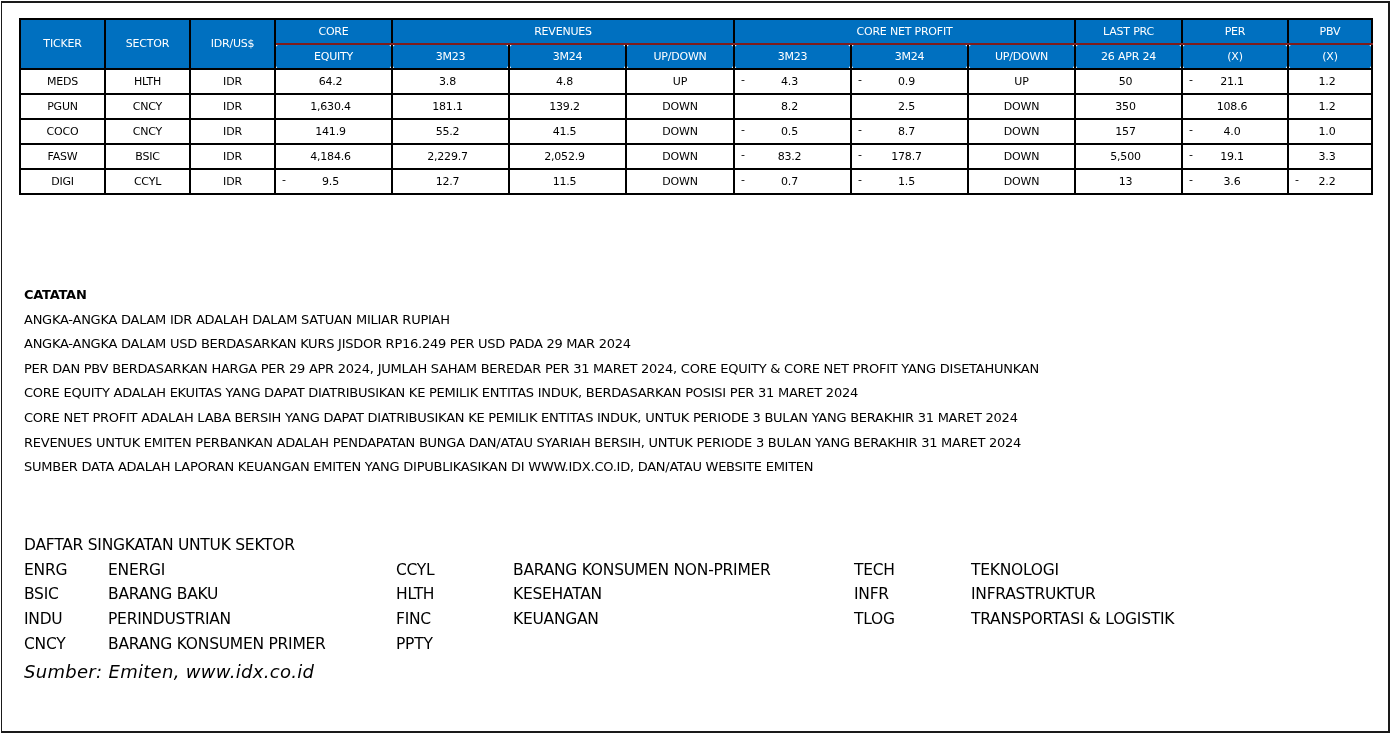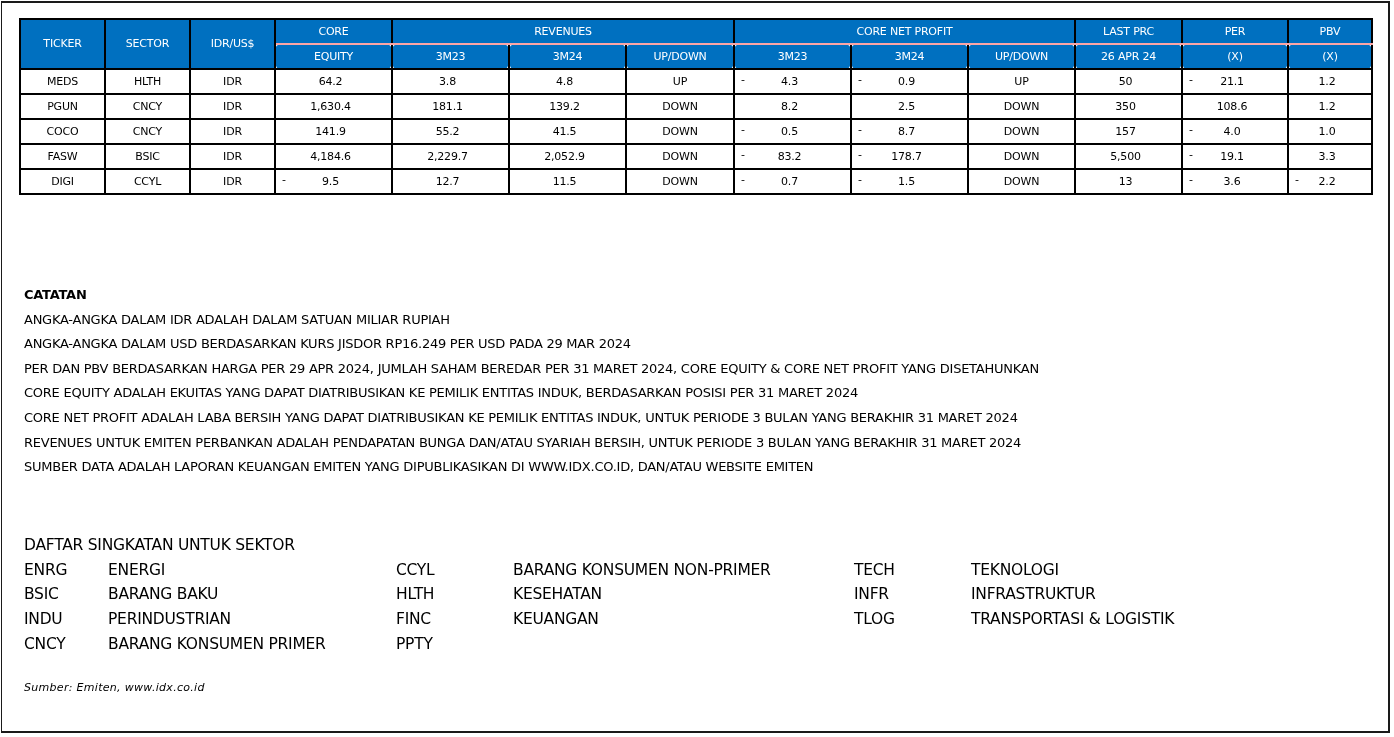--- a/index.html
+++ b/index.html
@@ -5,36 +5,36 @@
   html, body { margin: 0; padding: 0; background: #ffffff; }
   body { width: 1394px; height: 737px; position: relative; overflow: hidden;
          font-family: "DejaVu Sans", sans-serif; color: #000; }
   .frame { position: absolute; left: 1px; top: 1px; width: 1389px; height: 732px;
            border: 2px solid #1a1a1a; border-left-width: 1px; box-sizing: border-box; }
   table.fin { position: absolute; left: 19px; top: 18px; border-collapse: collapse;
               font-size: 11px; letter-spacing: -0.2px; }
   table.fin td, table.fin th { border: 2px solid #000; padding: 0; height: 23px; line-height: 20px; }
   table.fin th { background: #0070C0; color: #ffffff; font-weight: normal; text-align: center;
                  border-left-color: #000; }
-  table.fin thead tr:first-child th.grp { border-bottom: 2px solid #fca5a5; }
+  table.fin thead tr:first-child th.grp { border-bottom: 2px solid #7f1d1d; }
   table.fin thead th.sub { border-top: 2px solid #000; border-radius: 6px; }
   table.fin td { text-align: center; background: #fff; }
   td.num { text-align: right; padding-right: 6px !important; position: relative; margin-left: 48px; }
   td.num .neg { position: absolute; left: 6px; top: 0; }
   .notes { position: absolute; left: 24px; top: 283px; font-size: 13px; line-height: 24.6px;
            letter-spacing: -0.25px; }
   .notes .title { font-weight: bold; }
   .sectors { position: absolute; left: 24px; top: 533px; font-size: 15.5px; line-height: 24.7px;
              letter-spacing: -0.25px; width: 1300px; }
   .sec-row { position: relative; height: 24.7px; }
   .sec-row span { position: absolute; top: 0; white-space: nowrap; }
   .c1 { left: 0; } .n1 { left: 84px; }
   .c2 { left: 372px; } .n2 { left: 489px; }
   .c3 { left: 830px; } .n3 { left: 947px; }
-  .source { position: absolute; left: 24px; top: 681px; font-size: 11px; font-style: italic;
+  .source { position: absolute; left: 24px; top: 661px; font-size: 18px; font-style: italic;
             letter-spacing: 0.3px; }
 </style>
 </head>
 <body>
 
 <div class="frame"></div>
 
 <table class="fin">
   <colgroup>
     <col style="width:85px">

